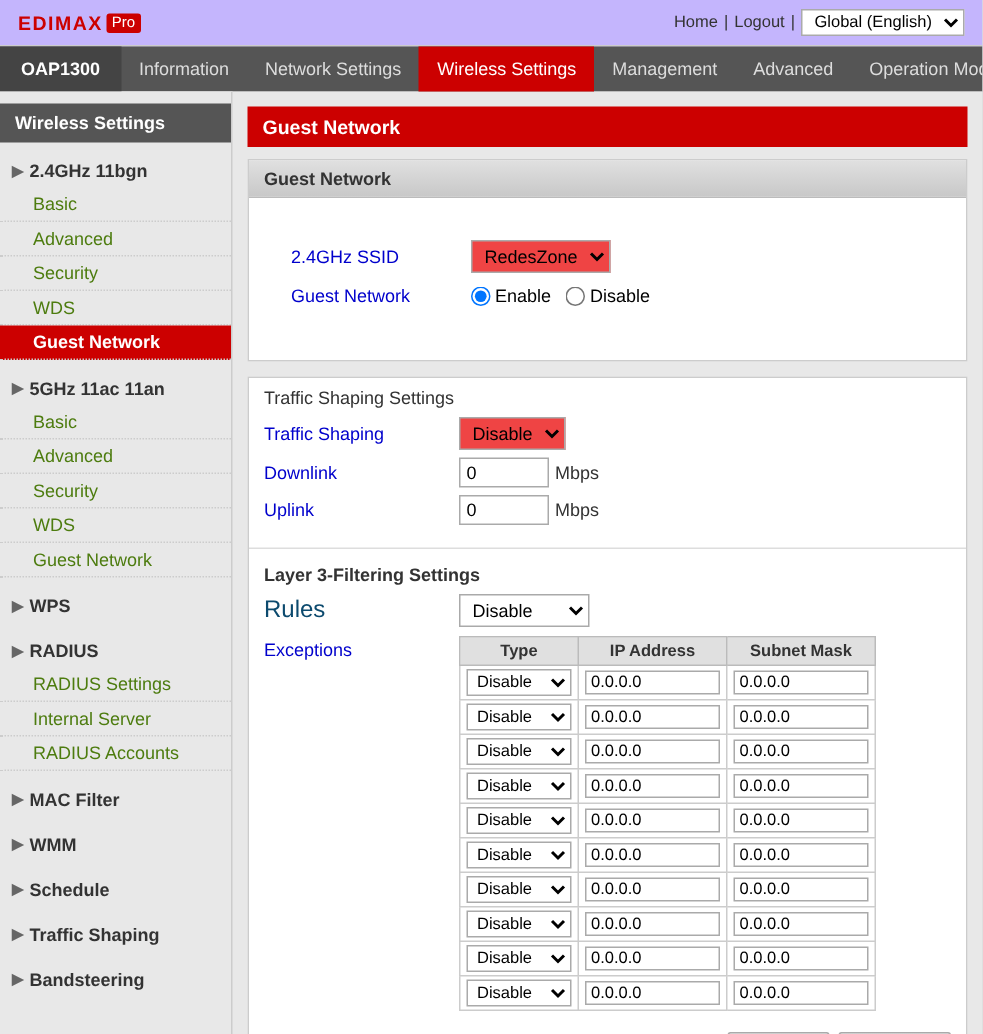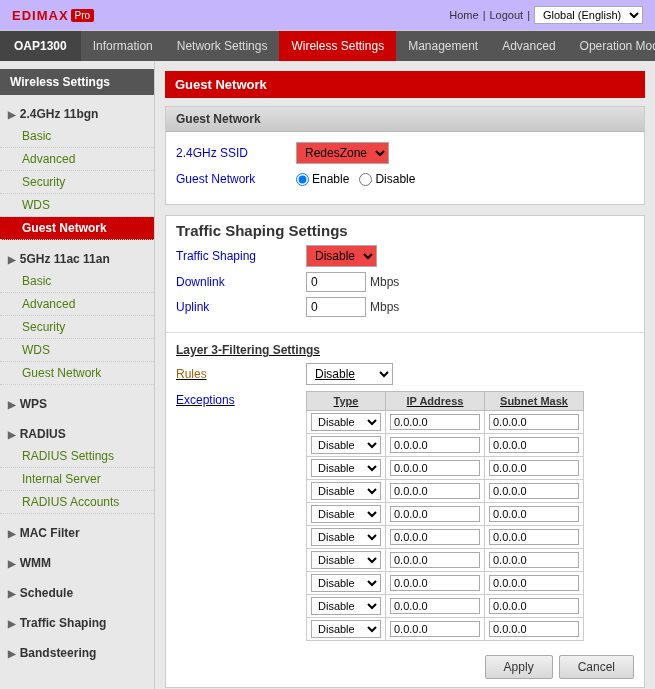--- a/index.html
+++ b/index.html
@@ -34,42 +34,42 @@
     .sidebar-item.active { background: #c00; color: #fff; font-weight: bold; }
 
     
     .main-content { flex: 1; padding: 10px; }
 
     .page-title-bar { background: #c00; color: #fff; font-size: 13px; font-weight: bold; padding: 6px 10px; margin-bottom: 8px; }
 
     .section-box { background: #fff; border: 1px solid #ccc; margin-bottom: 10px; }
     .section-header { background: linear-gradient(to bottom, #e0e0e0, #c8c8c8); border-bottom: 1px solid #bbb; padding: 5px 10px; font-size: 12px; font-weight: bold; color: #333; }
 
-    .section-content { padding: 10px; }
+    .section-content { padding: 28px; }
 
     .form-row { display: flex; align-items: center; margin-bottom: 8px; }
     .form-label { width: 120px; color: #00c; font-size: 12px; }
     .form-value { display: flex; align-items: center; gap: 8px; }
     .form-select { border: 1px solid #aaa; font-size: 12px; padding: 2px 4px; background: #ef4444; }
     .radio-group { display: flex; align-items: center; gap: 10px; font-size: 12px; }
     .radio-group label { display: flex; align-items: center; gap: 3px; cursor: pointer; }
 
     
     .ts-section { padding: 6px 10px; }
-    .ts-title { font-weight: bold; font-size: 15px; color: #333; margin-bottom: 6px; }
+    .ts-title { font-weight: normal; font-size: 12px; color: #333; margin-bottom: 6px; }
     .ts-row { display: flex; align-items: center; margin-bottom: 5px; }
     .ts-label { width: 130px; color: #00c; font-size: 12px; }
     .ts-input { width: 60px; border: 1px solid #aaa; font-size: 12px; padding: 2px 4px; }
     .ts-unit { margin-left: 4px; font-size: 12px; color: #333; }
 
     
-    .l3-section { padding: 6px 10px; text-decoration: underline; }
+    .l3-section { padding: 6px 10px; }
     .l3-title { font-weight: bold; font-size: 12px; color: #333; margin-bottom: 6px; }
     .l3-row { display: flex; align-items: center; margin-bottom: 6px; }
-    .l3-label { width: 130px; color: #a16207; font-size: 12px; }
+    .l3-label { width: 130px; color: #0c4a6e; font-size: 16px; }
     .rules-select { border: 1px solid #aaa; font-size: 12px; padding: 2px 20px 2px 4px; background: #fff; }
 
     
     .exceptions-container { display: flex; align-items: flex-start; margin-top: 6px; }
     .exceptions-label { width: 130px; color: #00c; font-size: 12px; padding-top: 2px; }
     .exceptions-table { border-collapse: collapse; font-size: 11px; border-radius: 32px; }
     .exceptions-table th { background: #e0e0e0; border: 1px solid #bbb; padding: 3px 8px; font-size: 11px; font-weight: bold; color: #333; }
     .exceptions-table td { border: 1px solid #ccc; padding: 2px 4px; }
     .exceptions-table select { border: 1px solid #aaa; font-size: 11px; padding: 1px 2px; background: #fff; width: 70px; }
     .exceptions-table input { border: 1px solid #aaa; font-size: 11px; padding: 1px 3px; width: 90px; }

